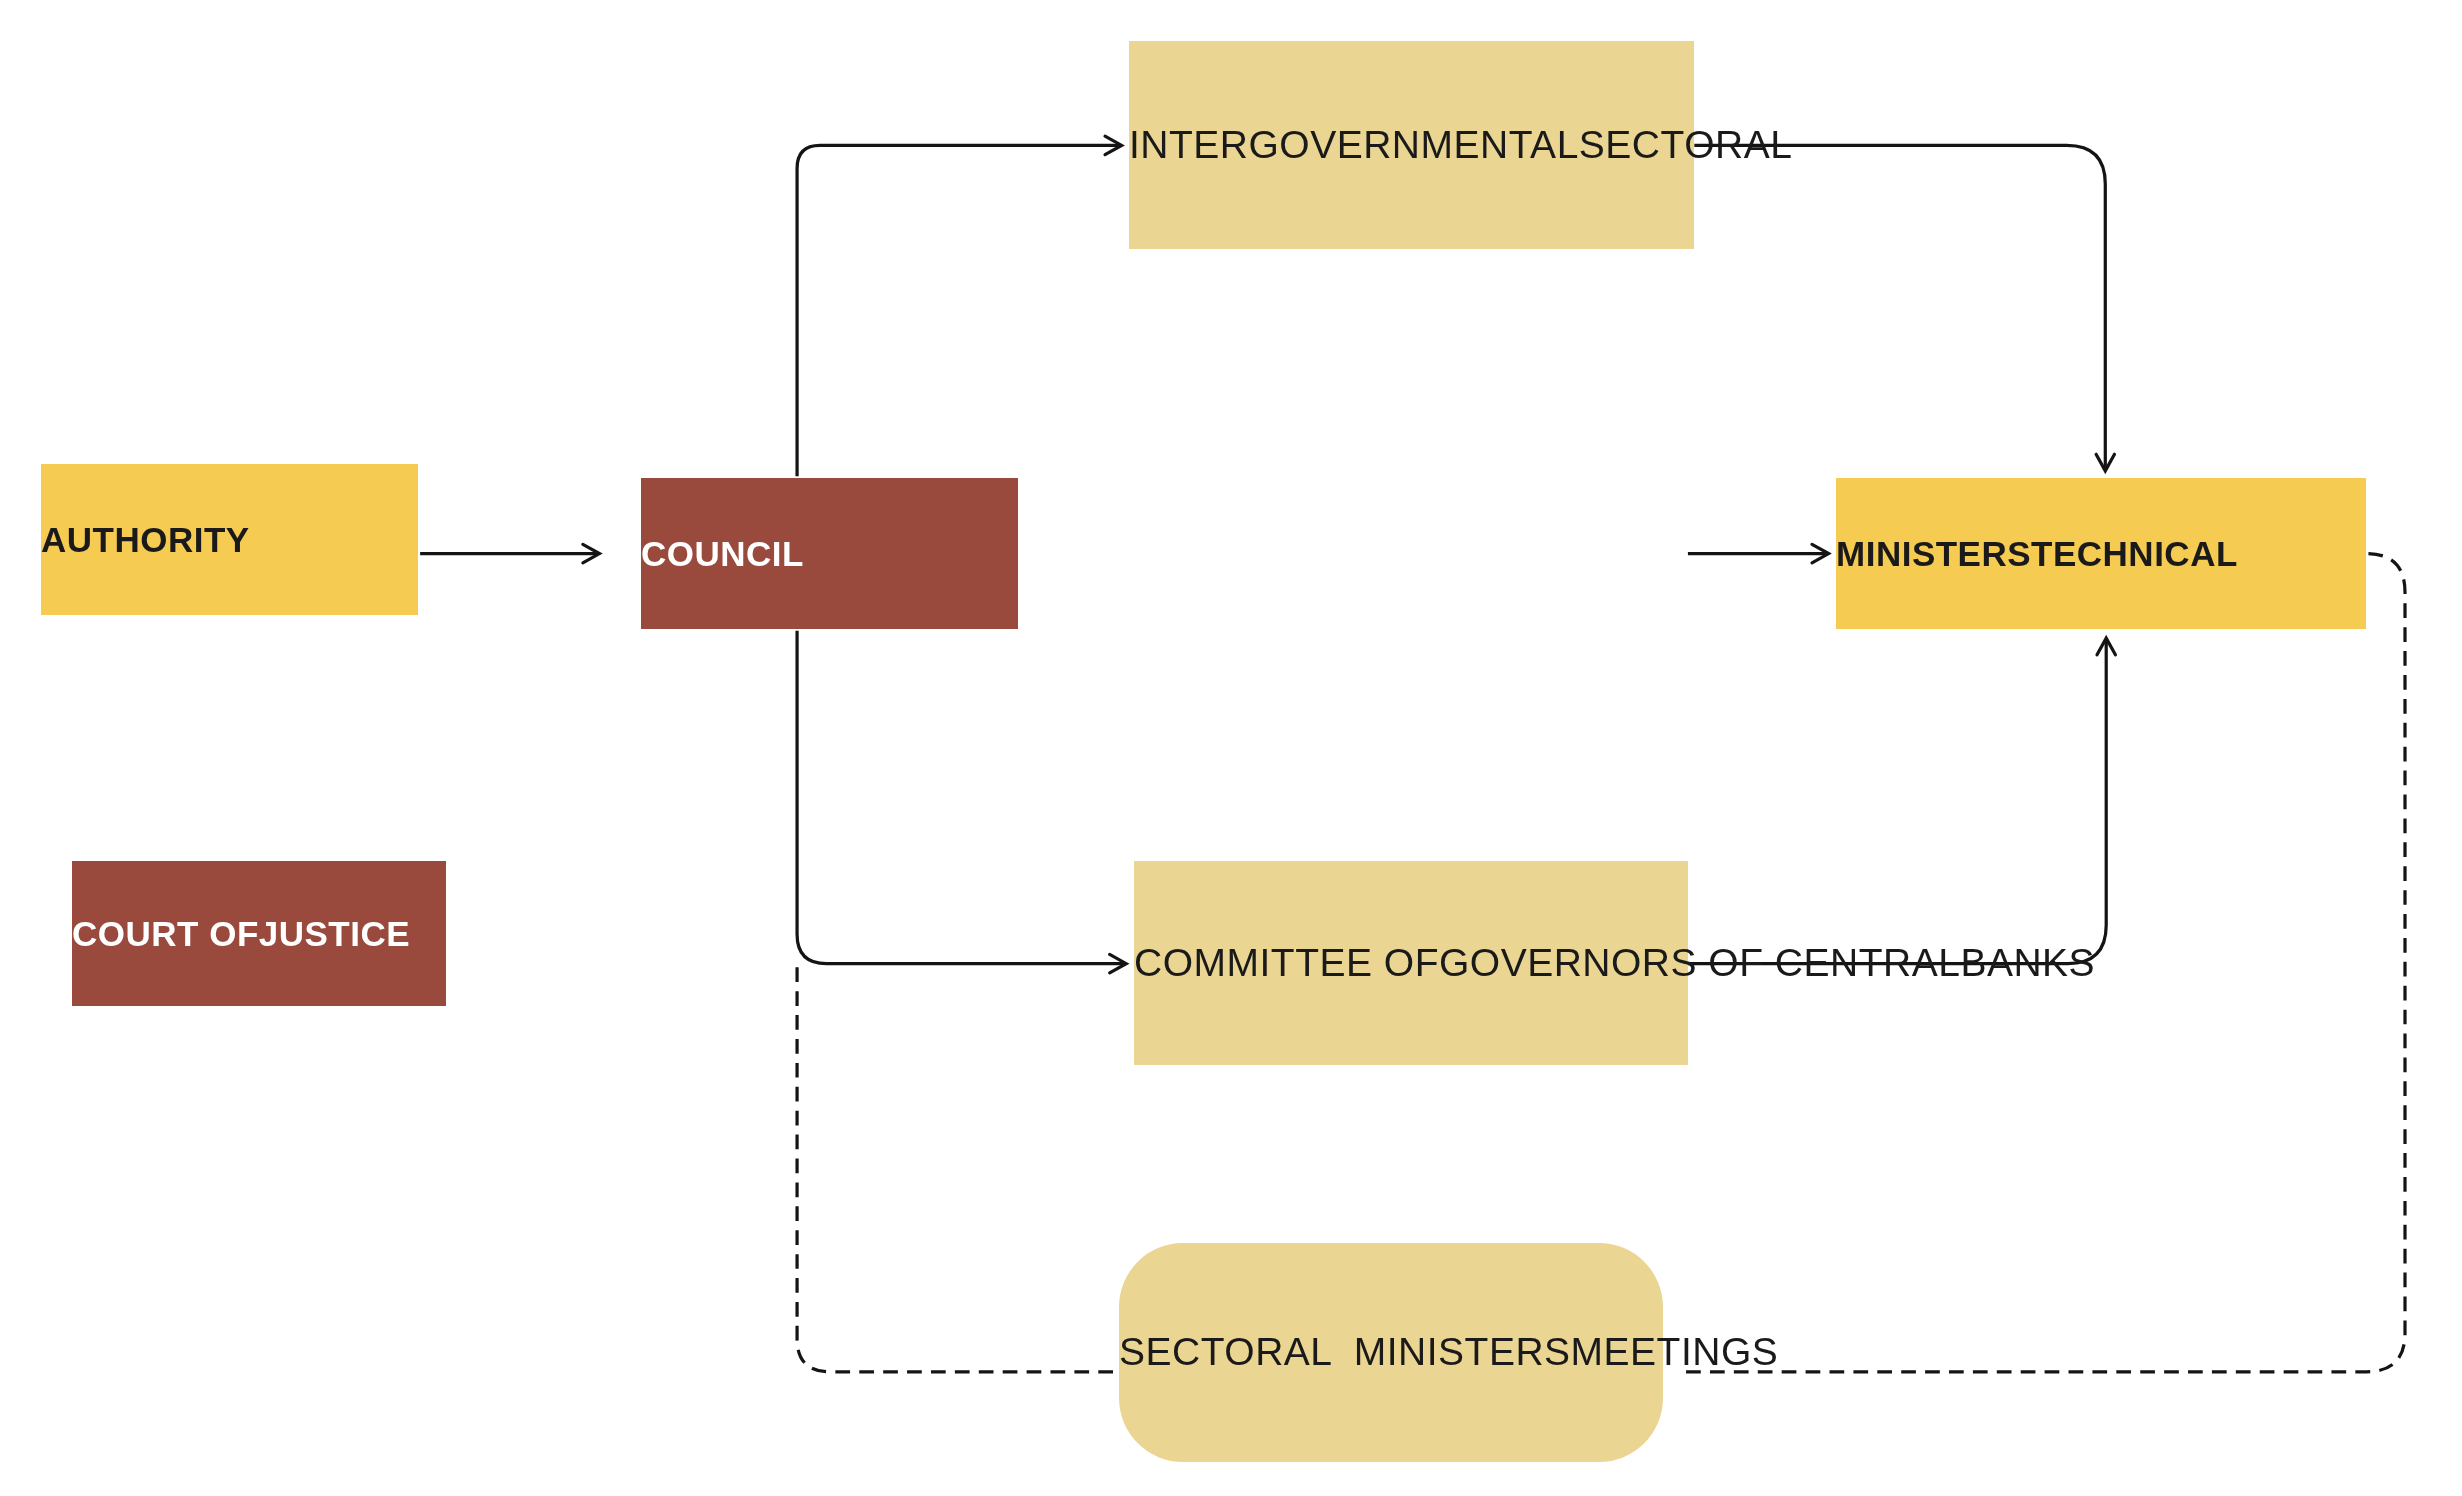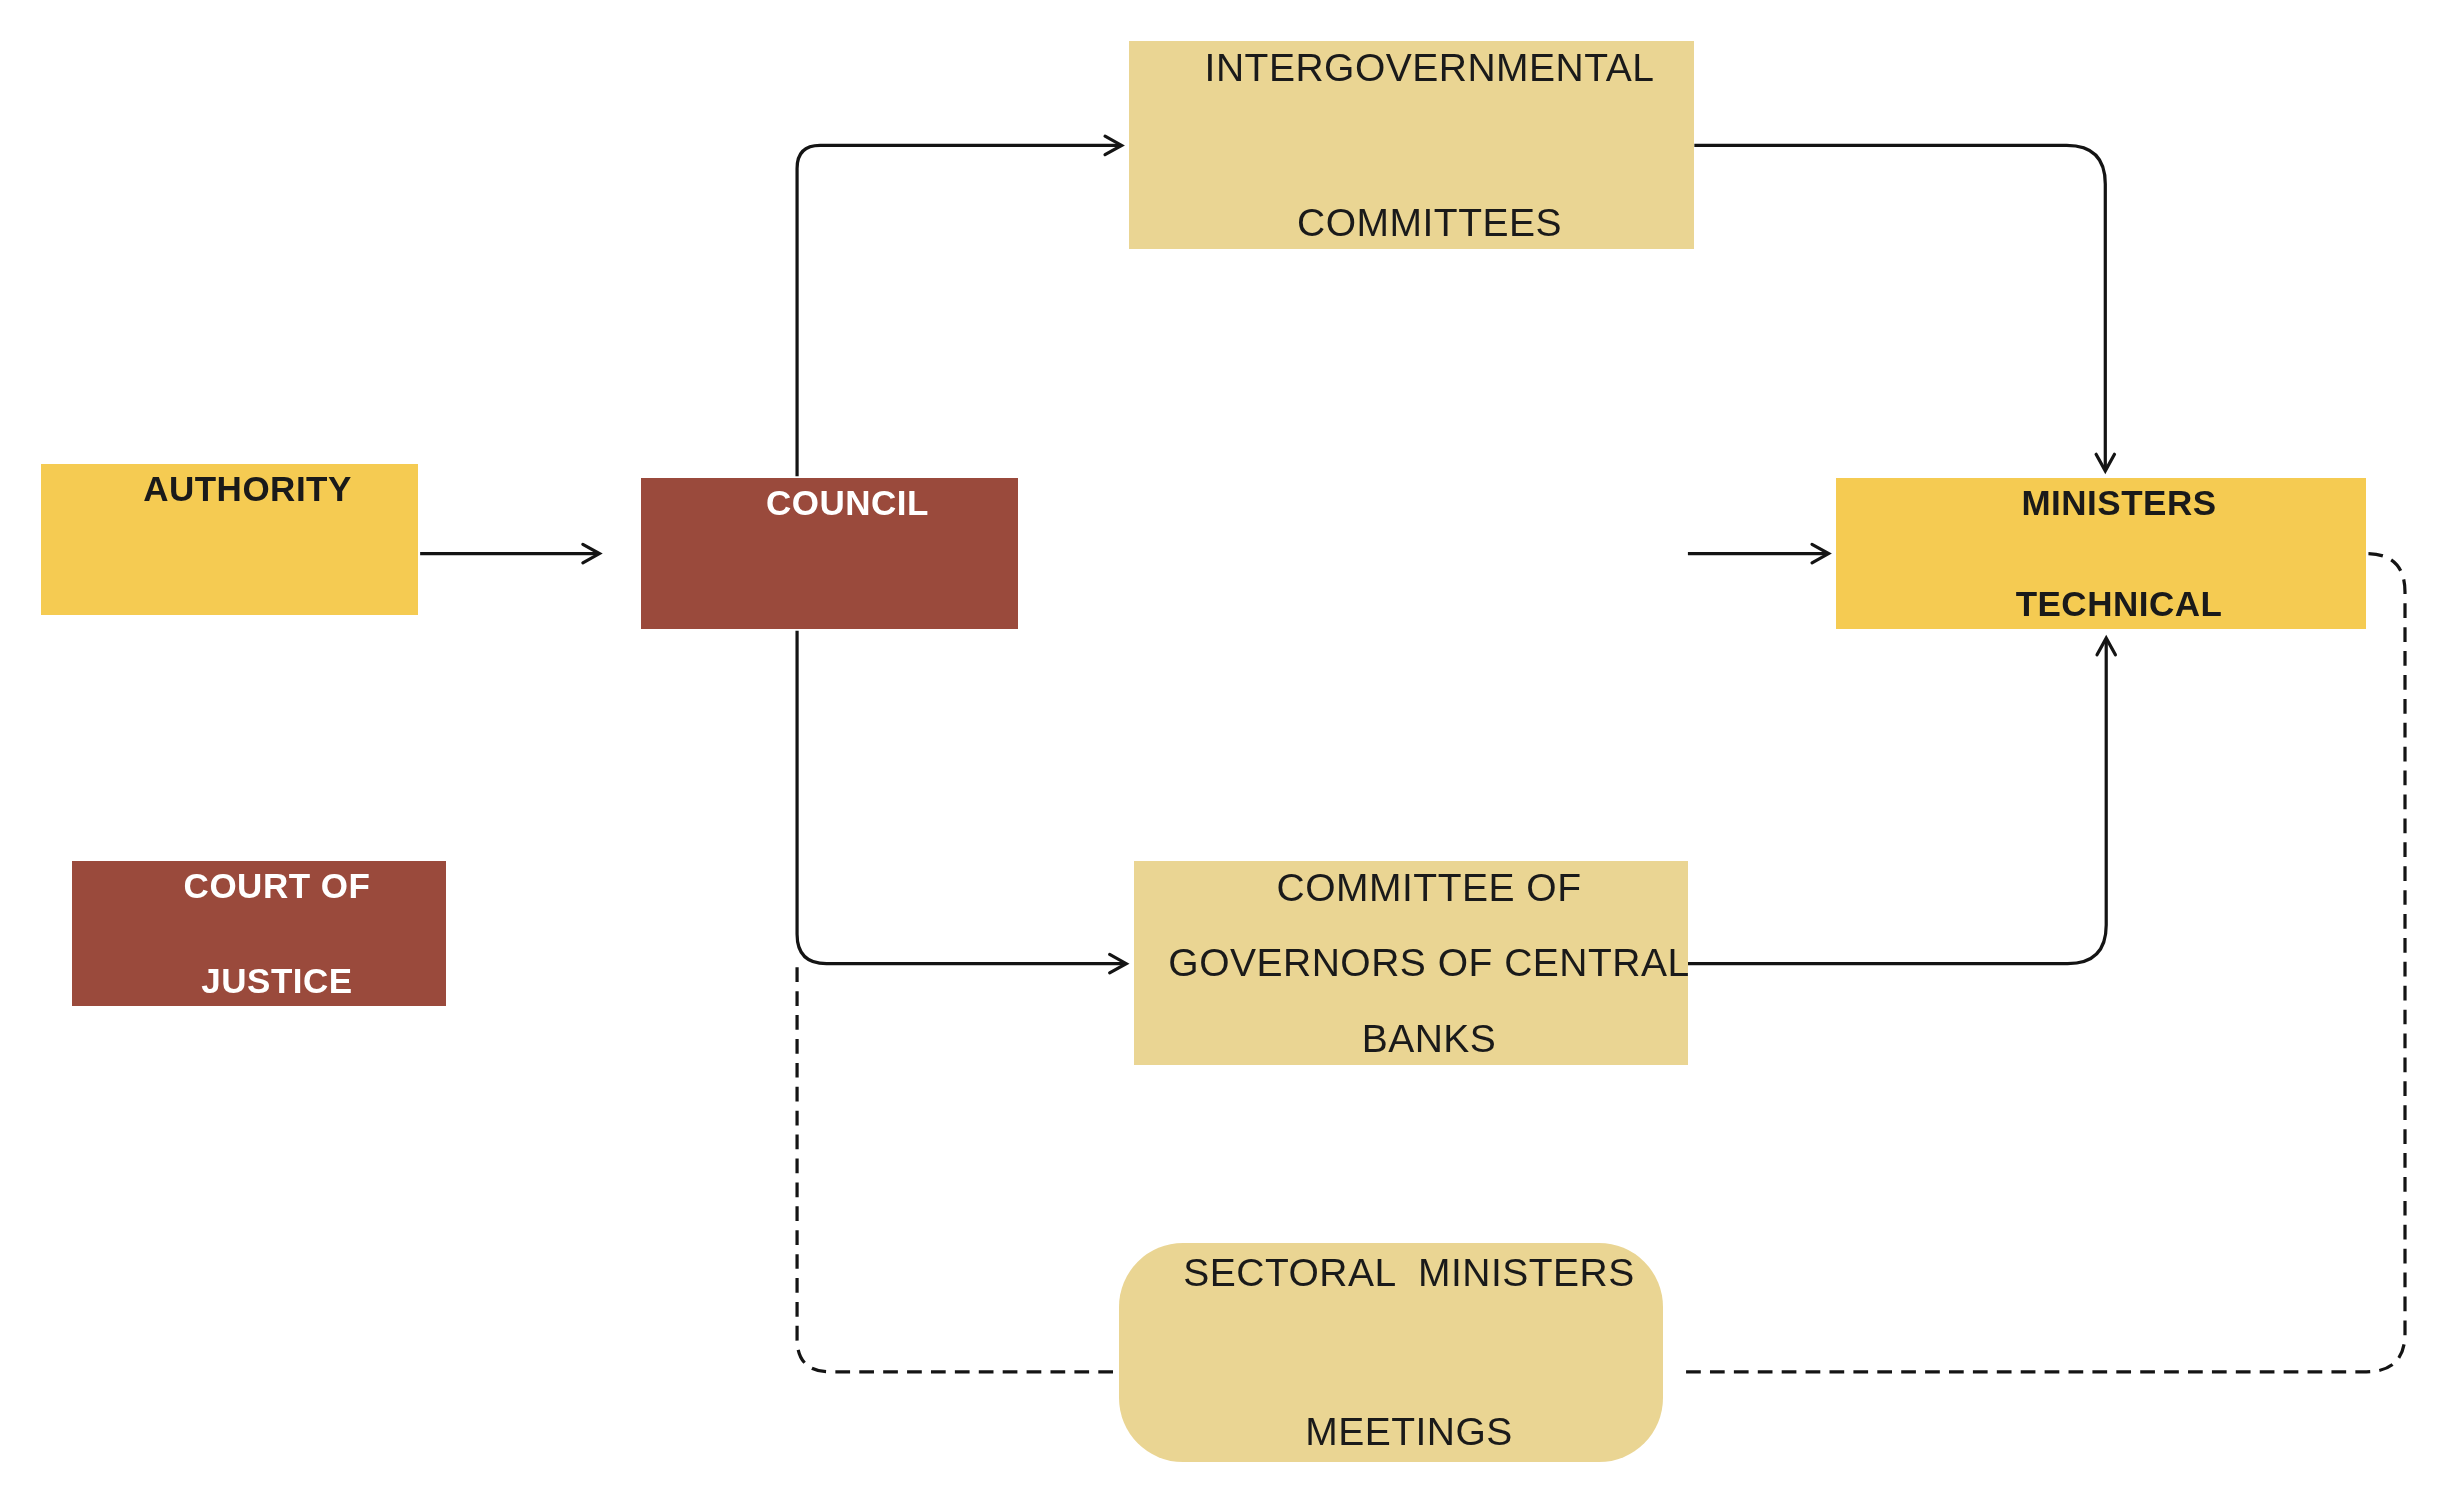--- a/index.html
+++ b/index.html
@@ -33,26 +33,25 @@
   }
   .arrowhead {
     fill: none;
     stroke: var(--line, #141414);
     stroke-width: 3.5px;
   }
   .node {
     position: absolute;
     z-index: 2;
     display: flex;
-    flex-direction: column;
+    flex-direction: row;
     align-items: center;
-    justify-content: space-between;
+    justify-content: flex-start;
     text-align: center;
     box-sizing: border-box;
-    padding-left: 36px;
   }
   .node .line {
     display: block;
     white-space: pre;
   }
   .fill-yellow { background: var(--yellow, #F5CB52); }
   .fill-tan    { background: var(--tan, #EAD593); }
   .fill-maroon { background: var(--maroon, #9A4A3C); }
   .text-dark  { color: #1a1a1a; }
   .text-light { color: #ffffff; margin-left: 32px; }
@@ -100,21 +99,21 @@
   <div class="node fill-yellow text-dark bold-label" style="left:41px; top:464px; width:377px; height:151px;">
     <span class="line">AUTHORITY</span>
   </div>
 
   <div class="node fill-maroon text-light bold-label" style="left:609px; top:478px; width:377px; height:151px;">
     <span class="line">COUNCIL</span>
   </div>
 
   <div class="node fill-tan text-dark light-label" style="left:1129px; top:41px; width:565px; height:208px;">
     <span class="line">INTERGOVERNMENTAL</span>
-    <span class="line">COMMITTEES</span>
+    <span class="line">SECTORAL</span>
   </div>
 
 
   <div class="node fill-yellow text-dark bold-label" style="left:1836px; top:478px; width:530px; height:151px;">
     <span class="line">MINISTERS</span>
     <span class="line">TECHNICAL</span>
   </div>
 
   <div class="node fill-tan text-dark light-label" style="left:1134px; top:861px; width:554px; height:204px;">
     <span class="line">COMMITTEE OF</span>

